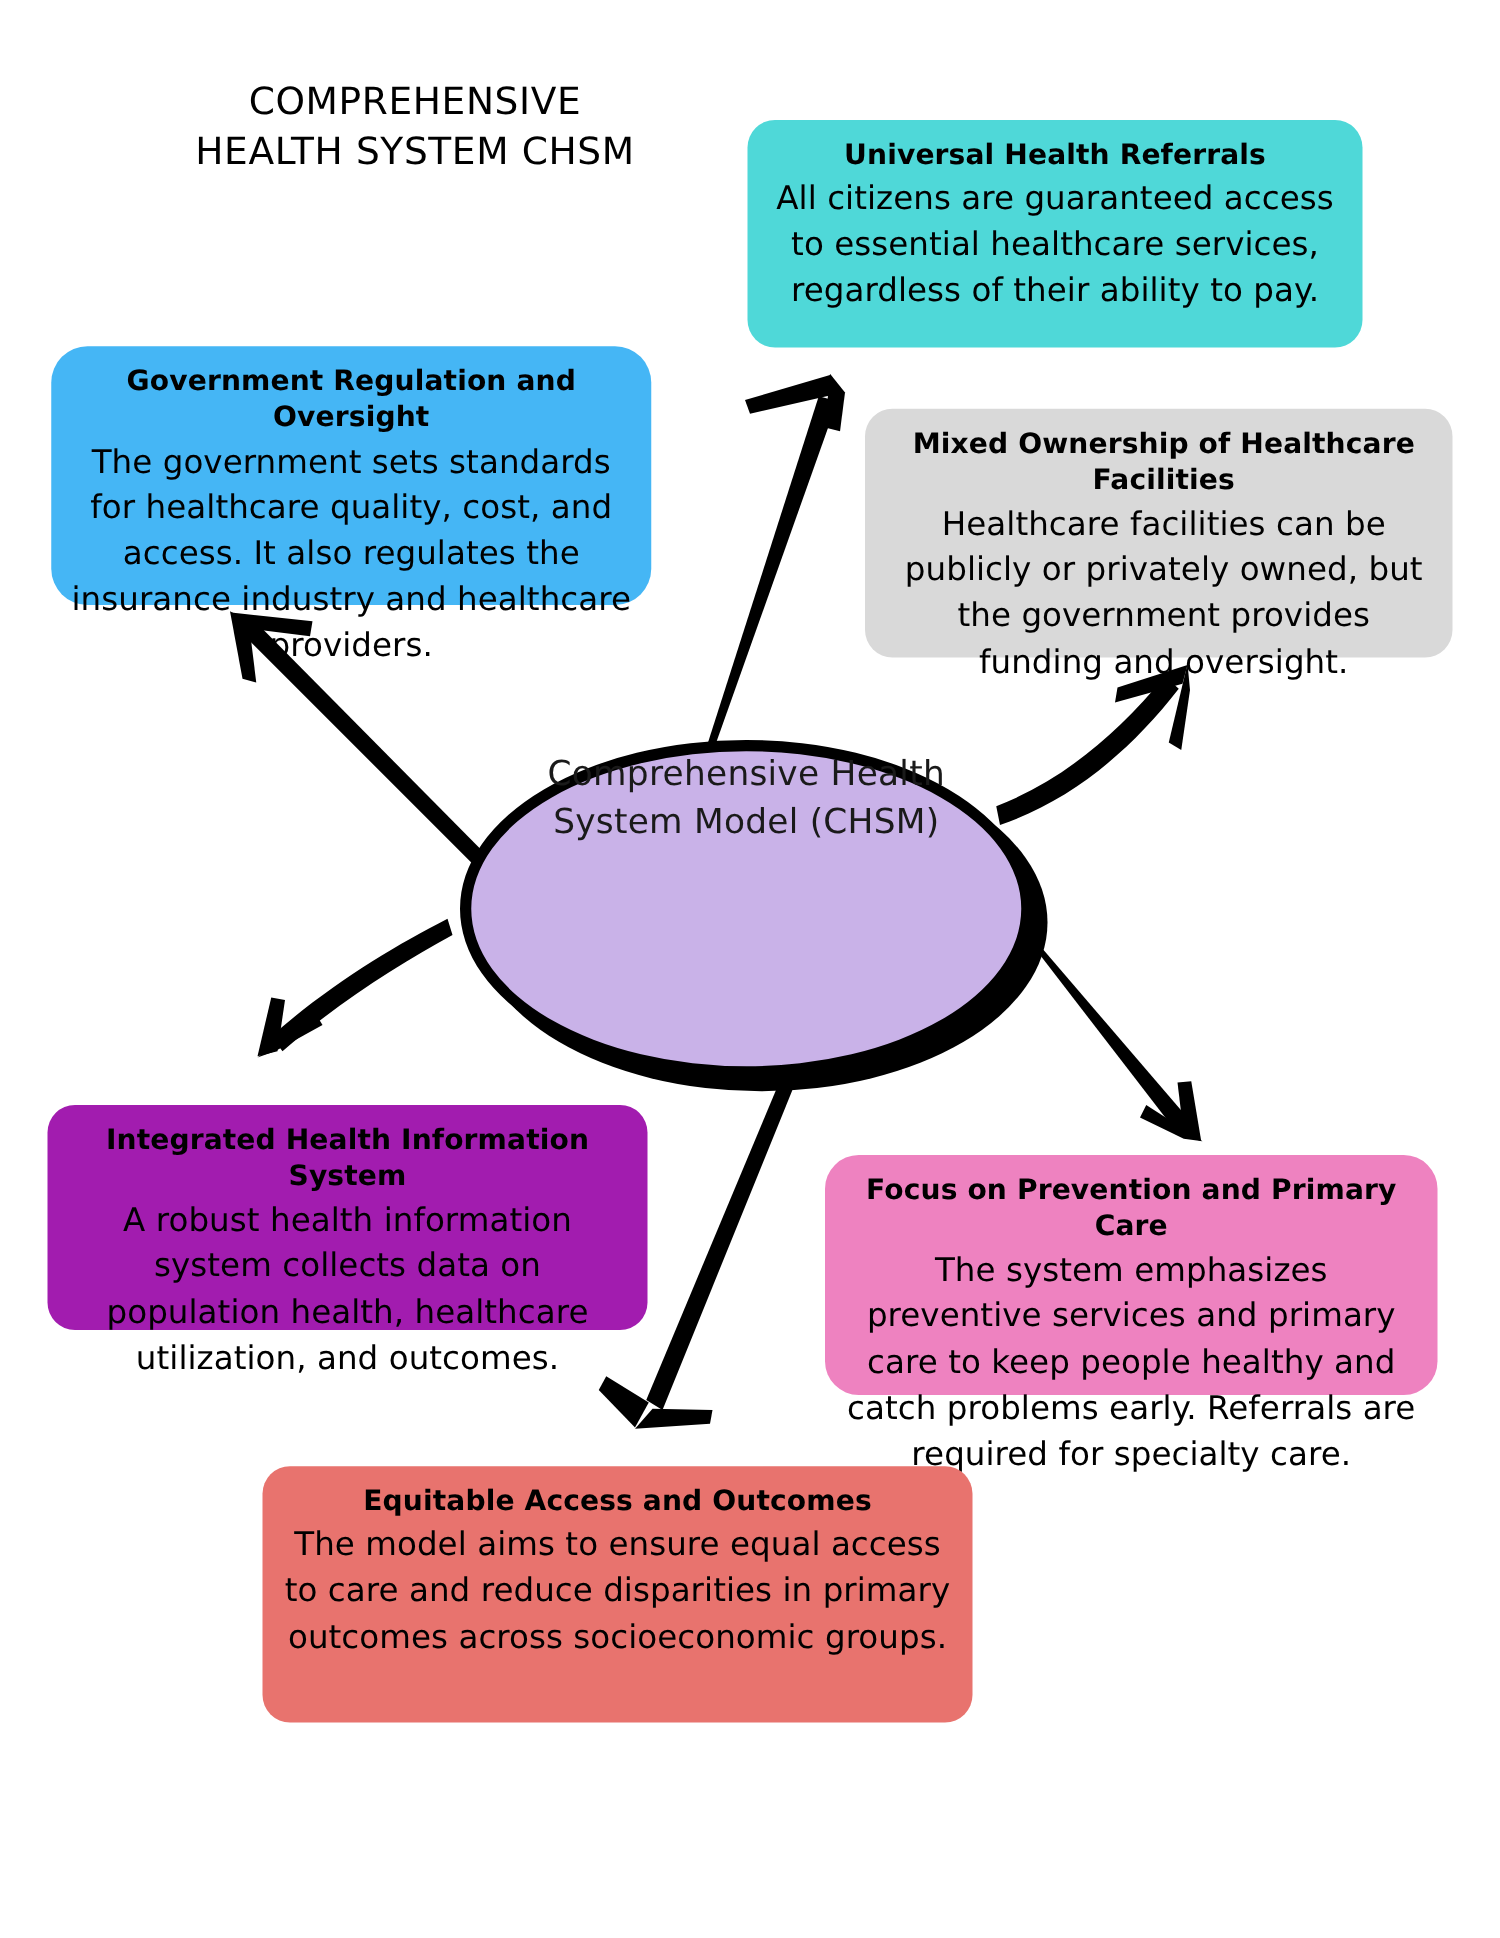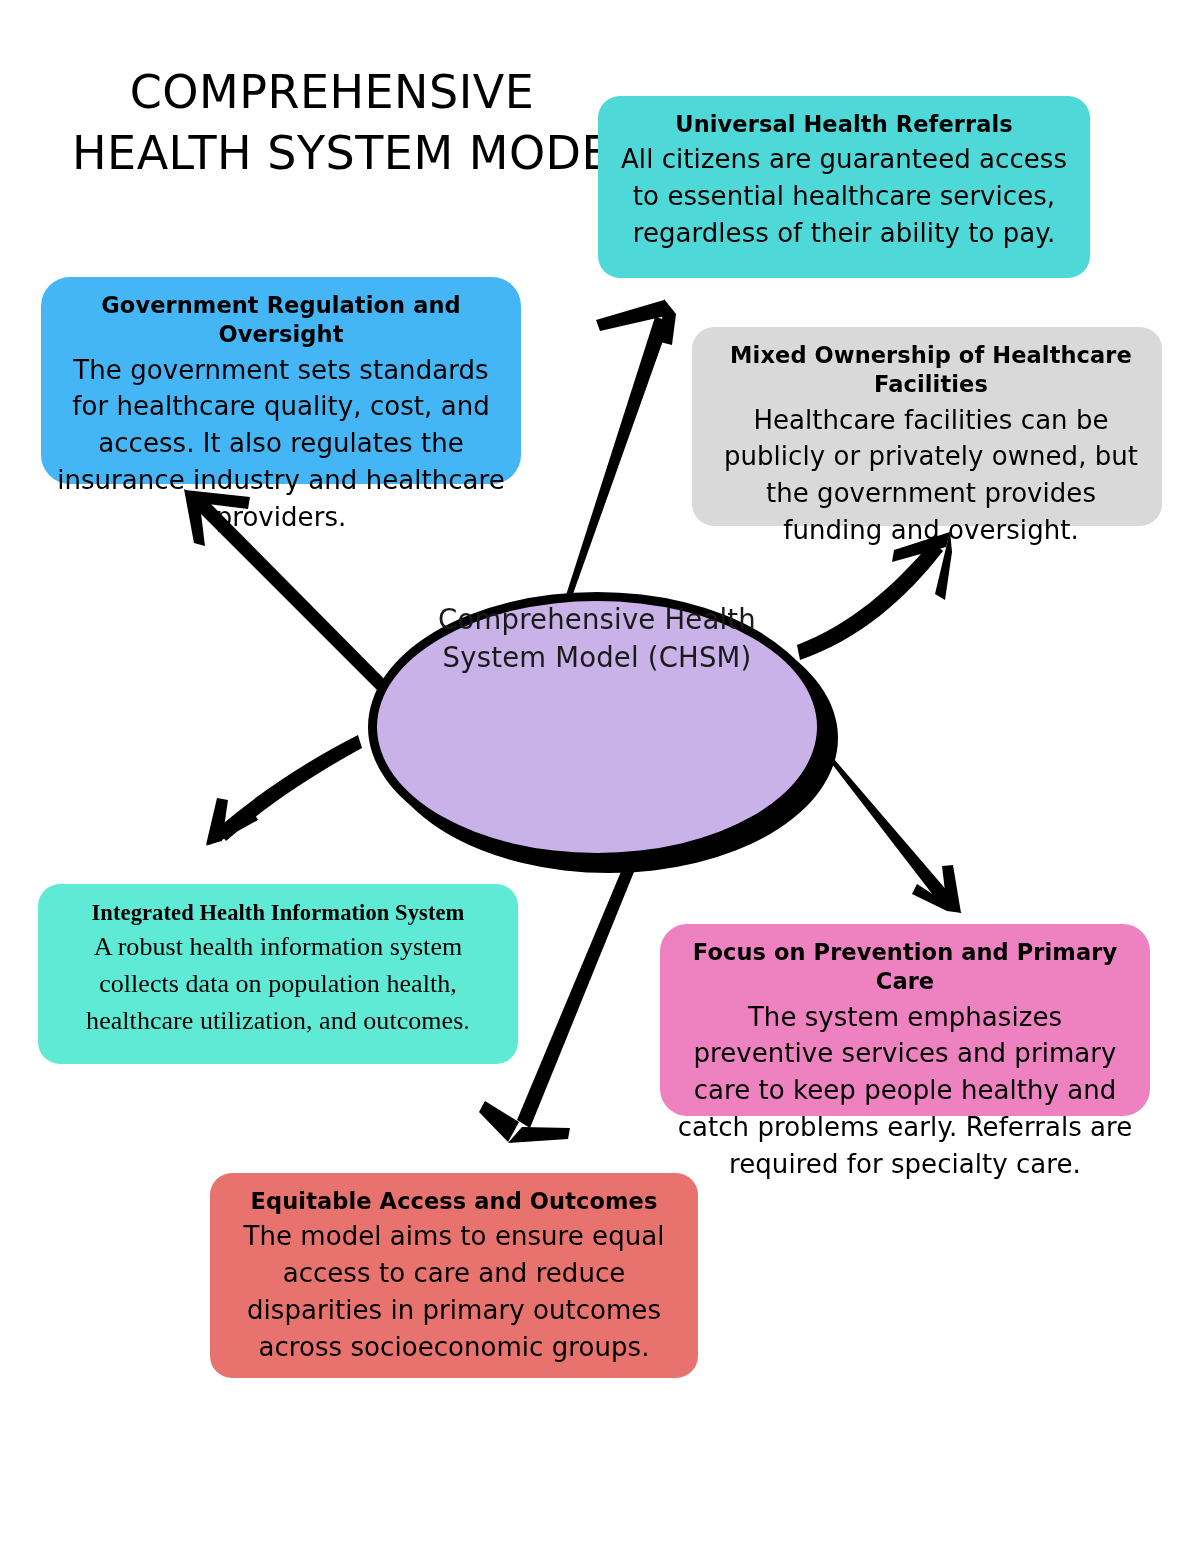--- a/index.html
+++ b/index.html
@@ -25,21 +25,21 @@
   }
 
   
   #title {
     position: absolute;
     left: 72px;
     top: 62px;
     width: 520px;
     text-align: center;
     font-family: "DejaVu Sans", "Liberation Sans", sans-serif;
-    font-size: 46px;
+    font-size: 30px;
     font-weight: 400;
     line-height: 1.33;
     letter-spacing: 0.5px;
     color: #000000;
     white-space: nowrap;
   }
   #title .tline { display: block; }
 
   
   .node {
@@ -65,21 +65,21 @@
     line-height: 1.42;
     letter-spacing: 0.05px;
   }
 
   
   #node-uhc     { left: 598px;  top: 96px;   width: 492px;  height: 182px; }
   #node-gov     { left: 41px;   top: 277px;  width: 480px;  height: 207px; }
   #node-mixed   { left: 692px;  top: 327px;  width: 470px;  height: 199px; padding-left: 24px; }
   #node-ihis    { left: 38px;   top: 884px;  width: 480px;  height: 180px; }
   #node-focus   { left: 660px;  top: 924px;  width: 490px;  height: 192px; }
-  #node-equity  { left: 210px;  top: 1173px; width: 488px;  height: 205px; }
+  #node-equity  { left: 210px;  top: 1173px; width: 568px;  height: 205px; }
 
   
   #center-node {
     position: absolute;
     left: 368px;
     top: 592px;
     width: 458px;
     height: 270px;
     border-radius: 50%;
     border: 9px solid #000000;
@@ -143,39 +143,39 @@
         <path d="M 625 862 L 638 862 L 530 1128 L 517 1120 Z"></path>
         <path d="M 508 1142 L 519 1122 L 485 1101 L 479 1112 Z"></path>
         <path d="M 508 1143 L 522 1127 L 570 1128 L 568 1139 Z"></path>
       </g>
 
     </g>
   </svg>
 
   <div id="title">
     <span class="tline">COMPREHENSIVE</span>
-    <span class="tline">HEALTH SYSTEM MODEL</span>
+    <span class="tline">HEALTH SYSTEM CHSM</span>
   </div>
 
   <div class="node" id="node-uhc" style="background-color: rgb(79, 216, 216);">
     <span class="node-title">Universal Health Referrals</span>
     <span class="node-body">All citizens are guaranteed access to essential healthcare services, regardless of their ability to pay.</span>
   </div>
 
   <div class="node" id="node-gov" style="background-color: rgb(69, 182, 245); border-radius: 29px;">
     <span class="node-title">Government Regulation and Oversight</span>
     <span class="node-body">The government sets standards for healthcare quality, cost, and access. It also regulates the insurance industry and healthcare providers.</span>
   </div>
 
   <div class="node" id="node-mixed" style="background-color: rgb(217, 217, 217);">
     <span class="node-title">Mixed Ownership of Healthcare Facilities</span>
     <span class="node-body">Healthcare facilities can be publicly or privately owned, but the government provides funding and oversight.</span>
   </div>
 
-  <div class="node" id="node-ihis" style="background-color: #5eead4; font-family: Liberation Serif, serif;">
+  <div class="node" id="node-ihis" style="background-color: #a21caf;">
     <span class="node-title">Integrated Health Information System</span>
     <span class="node-body">A robust health information system collects data on population health, healthcare utilization, and outcomes.</span>
   </div>
 
   <div class="node" id="node-focus" style="background-color: rgb(238, 130, 192); border-radius: 27px;">
     <span class="node-title">Focus on Prevention and Primary Care</span>
     <span class="node-body">The system emphasizes preventive services and primary care to keep people healthy and catch problems early. Referrals are required for specialty care.</span>
   </div>
 
   <div class="node" id="node-equity" style="background-color: rgb(232, 115, 110);">

